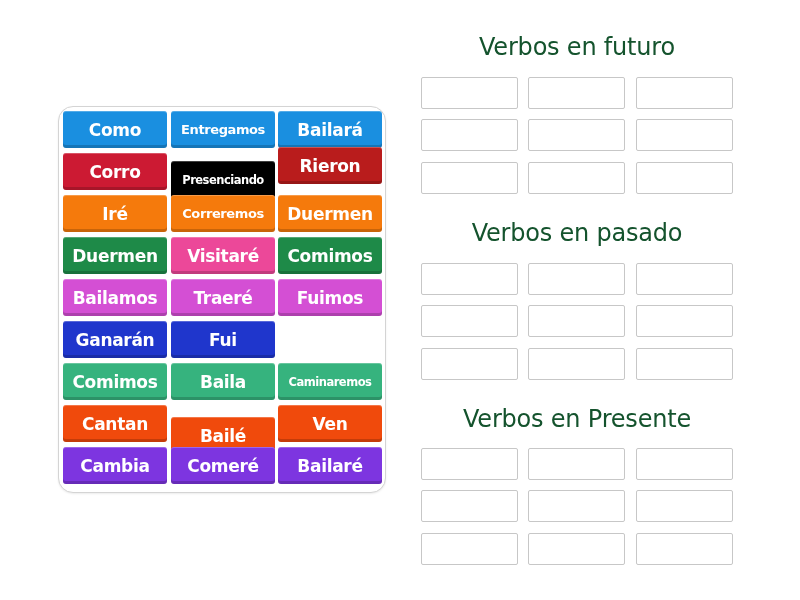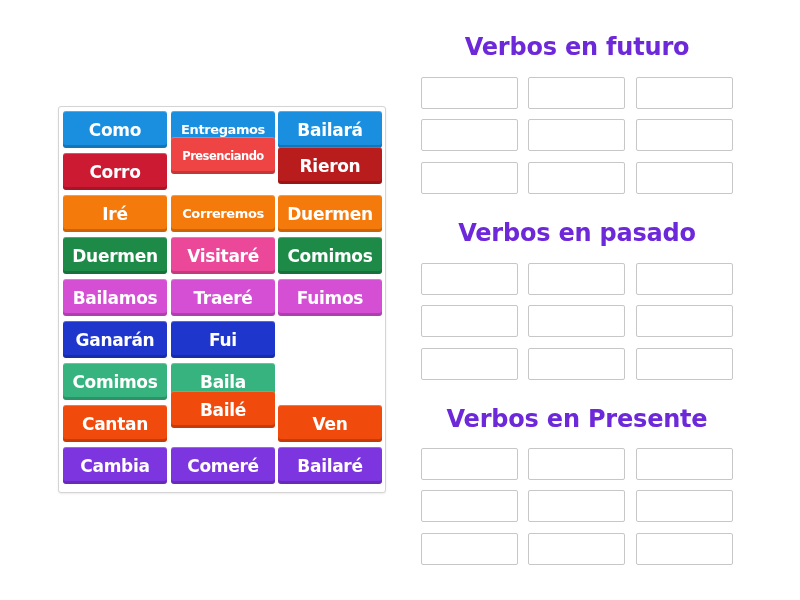--- a/index.html
+++ b/index.html
@@ -2,74 +2,75 @@
 <html><head>
 <meta charset="utf-8">
 <style>
   html, body { margin:0; padding:0; }
   body {
     width:800px; height:600px; background:#ffffff; position:relative; overflow:hidden;
     font-family:"DejaVu Sans","Liberation Sans",sans-serif;
   }
   .tile-panel {
     position:absolute; left:58px; top:106px; width:328px; height:387px;
-    border:1px solid #d4d4d4; border-radius:3px; background:#fff; box-sizing:border-box;
+    border:1px solid #d4d4d4; border-radius:15px; background:#fff; box-sizing:border-box;
     box-shadow:0 1px 2px rgba(0,0,0,0.08);
   }
   .tile {
     position:absolute; width:104px; height:37px; border-radius:3px;
     color:#fff; font-weight:bold; display:flex; align-items:center; justify-content:center;
     font-size:17px; cursor:pointer; box-sizing:border-box; white-space:nowrap; letter-spacing:-0.3px;
     box-shadow:inset 0 -3px 0 rgba(0,0,0,0.18), inset 0 1px 0 rgba(255,255,255,0.25);
   }
   .tile.sm { font-size:13px; letter-spacing:-0.4px; }
   .tile.xs { font-size:11.5px; letter-spacing:-0.5px; }
   .group-title {
     position:absolute; width:320px; left:417px; text-align:center;
-    font-size:24px; color:#6d28d9; font-weight:bold;
+    font-size:24px; color:#14532d; font-weight:normal;
     font-family:"DejaVu Sans","Liberation Sans",sans-serif; letter-spacing:-0.2px;
   }
   .slot {
     position:absolute; width:97px; height:32px; border:1px solid #c7c7c7; border-radius:2px;
     background:#fff; box-sizing:border-box;
   }
 </style>
 </head>
 <body>
 
 <div class="tile-panel">
 
   <div class="tile" style="left:4px;top:4px;background:#1a8fe0">Como</div>
   <div class="tile sm" style="left:112px;top:4px;background:#1a8fe0">Entregamos</div>
   <div class="tile" style="left:219px;top:4px;background:#1a8fe0">Bailará</div>
 
   <div class="tile" style="left:4px;top:46px;background:#cc1a33">Corro</div>
-  <div class="tile xs" style="left:112px;top:30px;background:#ef4444">Presenciando</div>
+  <div class="tile xs" style="left:112px;top:54px;background:#000000">Presenciando</div>
   <div class="tile" style="left:219px;top:40px;background:#b91c1c">Rieron</div>
 
   <div class="tile" style="left:4px;top:88px;background:#f57a0c">Iré</div>
   <div class="tile sm" style="left:112px;top:88px;background:#f57a0c">Correremos</div>
   <div class="tile" style="left:219px;top:88px;background:#f57a0c">Duermen</div>
 
   <div class="tile" style="left:4px;top:130px;background:#1e8a48">Duermen</div>
   <div class="tile" style="left:112px;top:130px;background:#ec4899">Visitaré</div>
   <div class="tile" style="left:219px;top:130px;background:#1e8a48">Comimos</div>
 
   <div class="tile" style="left:4px;top:172px;background:#d44fd4">Bailamos</div>
   <div class="tile" style="left:112px;top:172px;background:#d44fd4">Traeré</div>
   <div class="tile" style="left:219px;top:172px;background:#d44fd4">Fuimos</div>
 
   <div class="tile" style="left:4px;top:214px;background:#1f36cc">Ganarán</div>
   <div class="tile" style="left:112px;top:214px;background:#1f36cc">Fui</div>
 
   <div class="tile" style="left:4px;top:256px;background:#36b37e">Comimos</div>
   <div class="tile" style="left:112px;top:256px;background:#36b37e">Baila</div>
+  <div class="tile xs" style="left:219px;top:256px;background:#36b37e">Caminaremos</div>
 
   <div class="tile" style="left:4px;top:298px;background:#f04a0c">Cantan</div>
-  <div class="tile" style="left:112px;top:284px;background:#f04a0c">Bailé</div>
+  <div class="tile" style="left:112px;top:310px;background:#f04a0c">Bailé</div>
   <div class="tile" style="left:219px;top:298px;background:#f04a0c">Ven</div>
 
   <div class="tile" style="left:4px;top:340px;background:#7d35e0">Cambia</div>
   <div class="tile" style="left:112px;top:340px;background:#7d35e0">Comeré</div>
   <div class="tile" style="left:219px;top:340px;background:#7d35e0">Bailaré</div>
 </div>
 
 <div class="group-title" style="top:33px">Verbos en futuro</div>
 <div>
   <div class="slot" style="left:421px;top:77px"></div>

